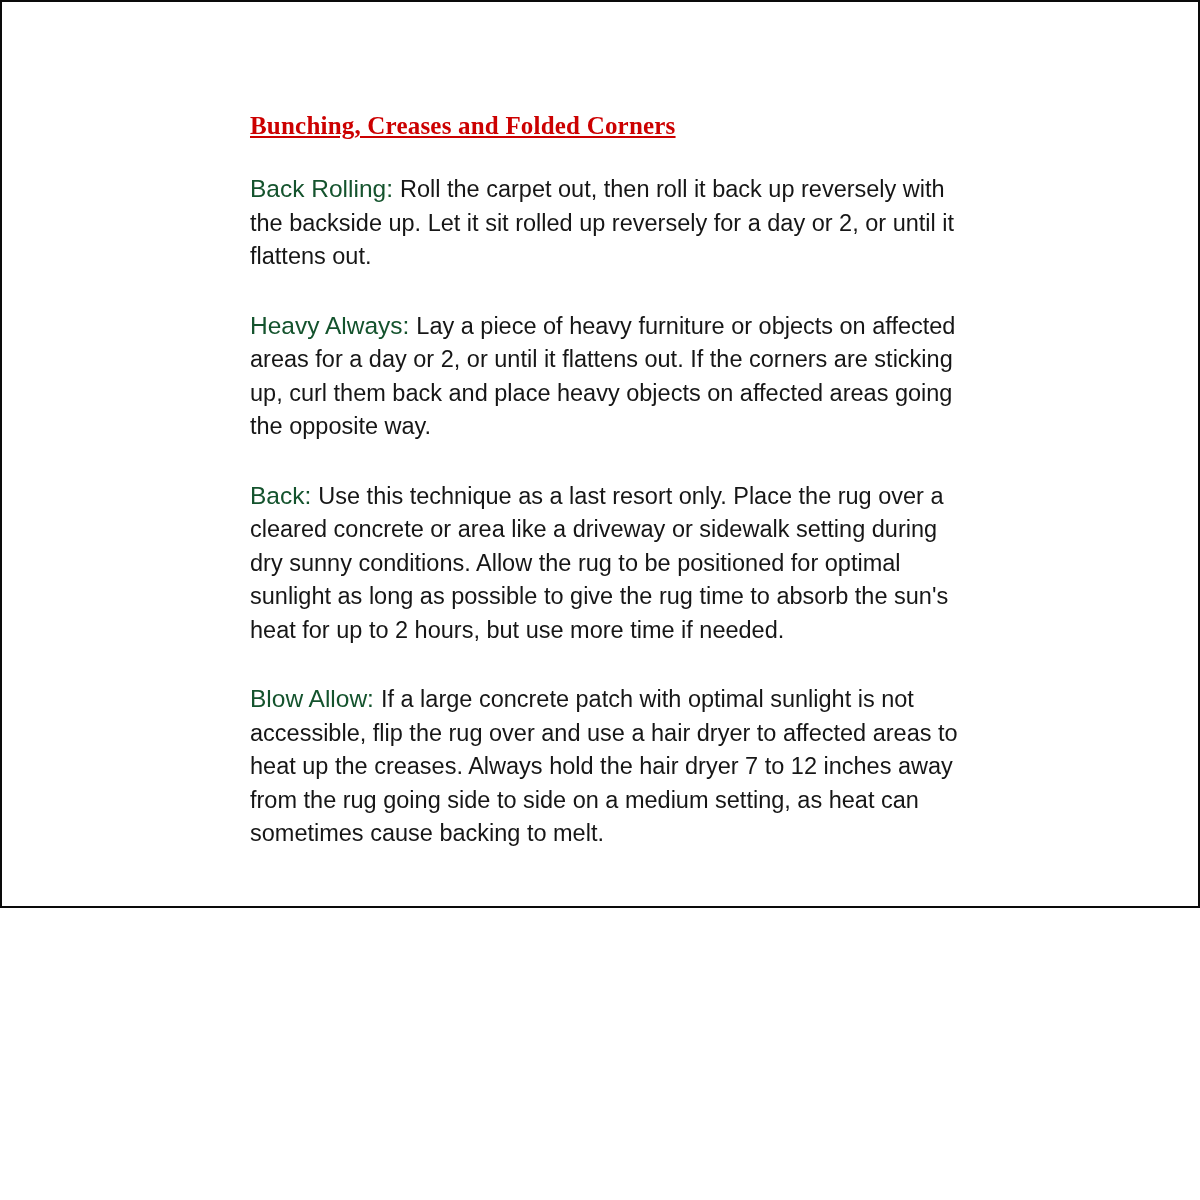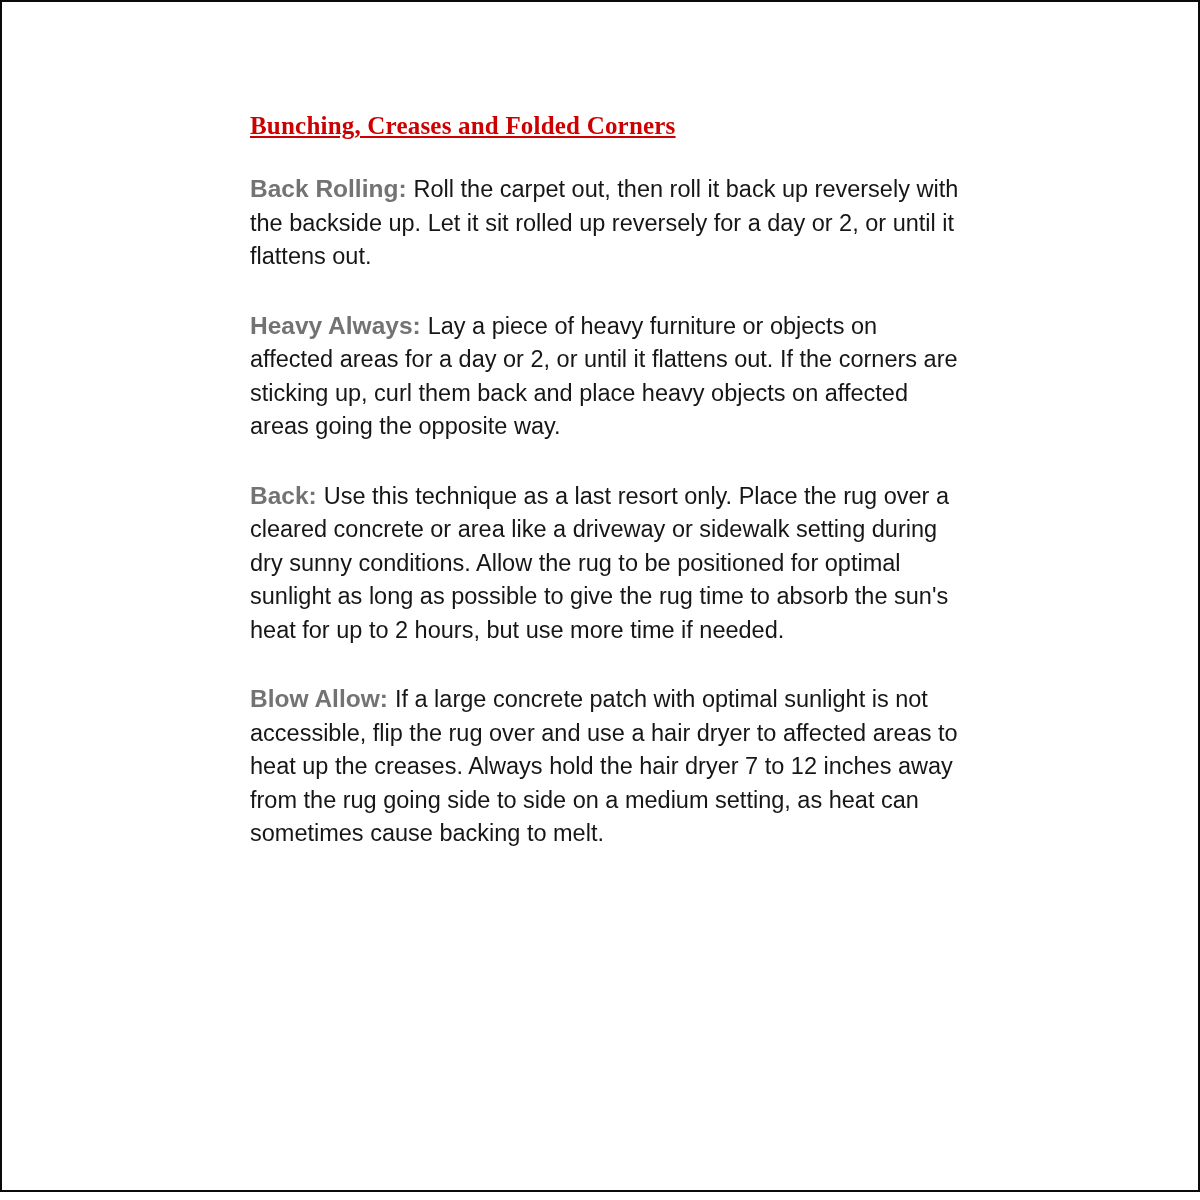--- a/index.html
+++ b/index.html
@@ -3,21 +3,21 @@
 <meta charset="utf-8">
 <style>
   html, body {
     margin: 0;
     padding: 0;
     background: #ffffff;
   }
   .page {
     position: relative;
     width: 1200px;
-    height: 1192px;
+    height: 908px;
     box-sizing: border-box;
     background: #ffffff;
     border: 2px solid #0a0a0a;
     overflow: hidden;
     font-family: "Liberation Sans", sans-serif;
     color: #1a1a1a;
   }
   .content {
     position: absolute;
     top: 110px;
@@ -32,23 +32,23 @@
     text-decoration: underline;
     margin: 0 0 32px 0;
   }
   .para {
     font-size: 23.5px;
     line-height: 33.5px;
     margin: 0 0 35px 0;
     color: #161616;
   }
   .para .lead {
-    font-weight: bold;
+    font-weight: normal;
     font-size: 24.5px;
-    color: #737373;
+    color: #14532d;
     margin-right: 7px;
   }
   .para.intro {
     margin-bottom: 35px;
   }
 </style>
 </head>
 <body>
 
 <div class="page">

